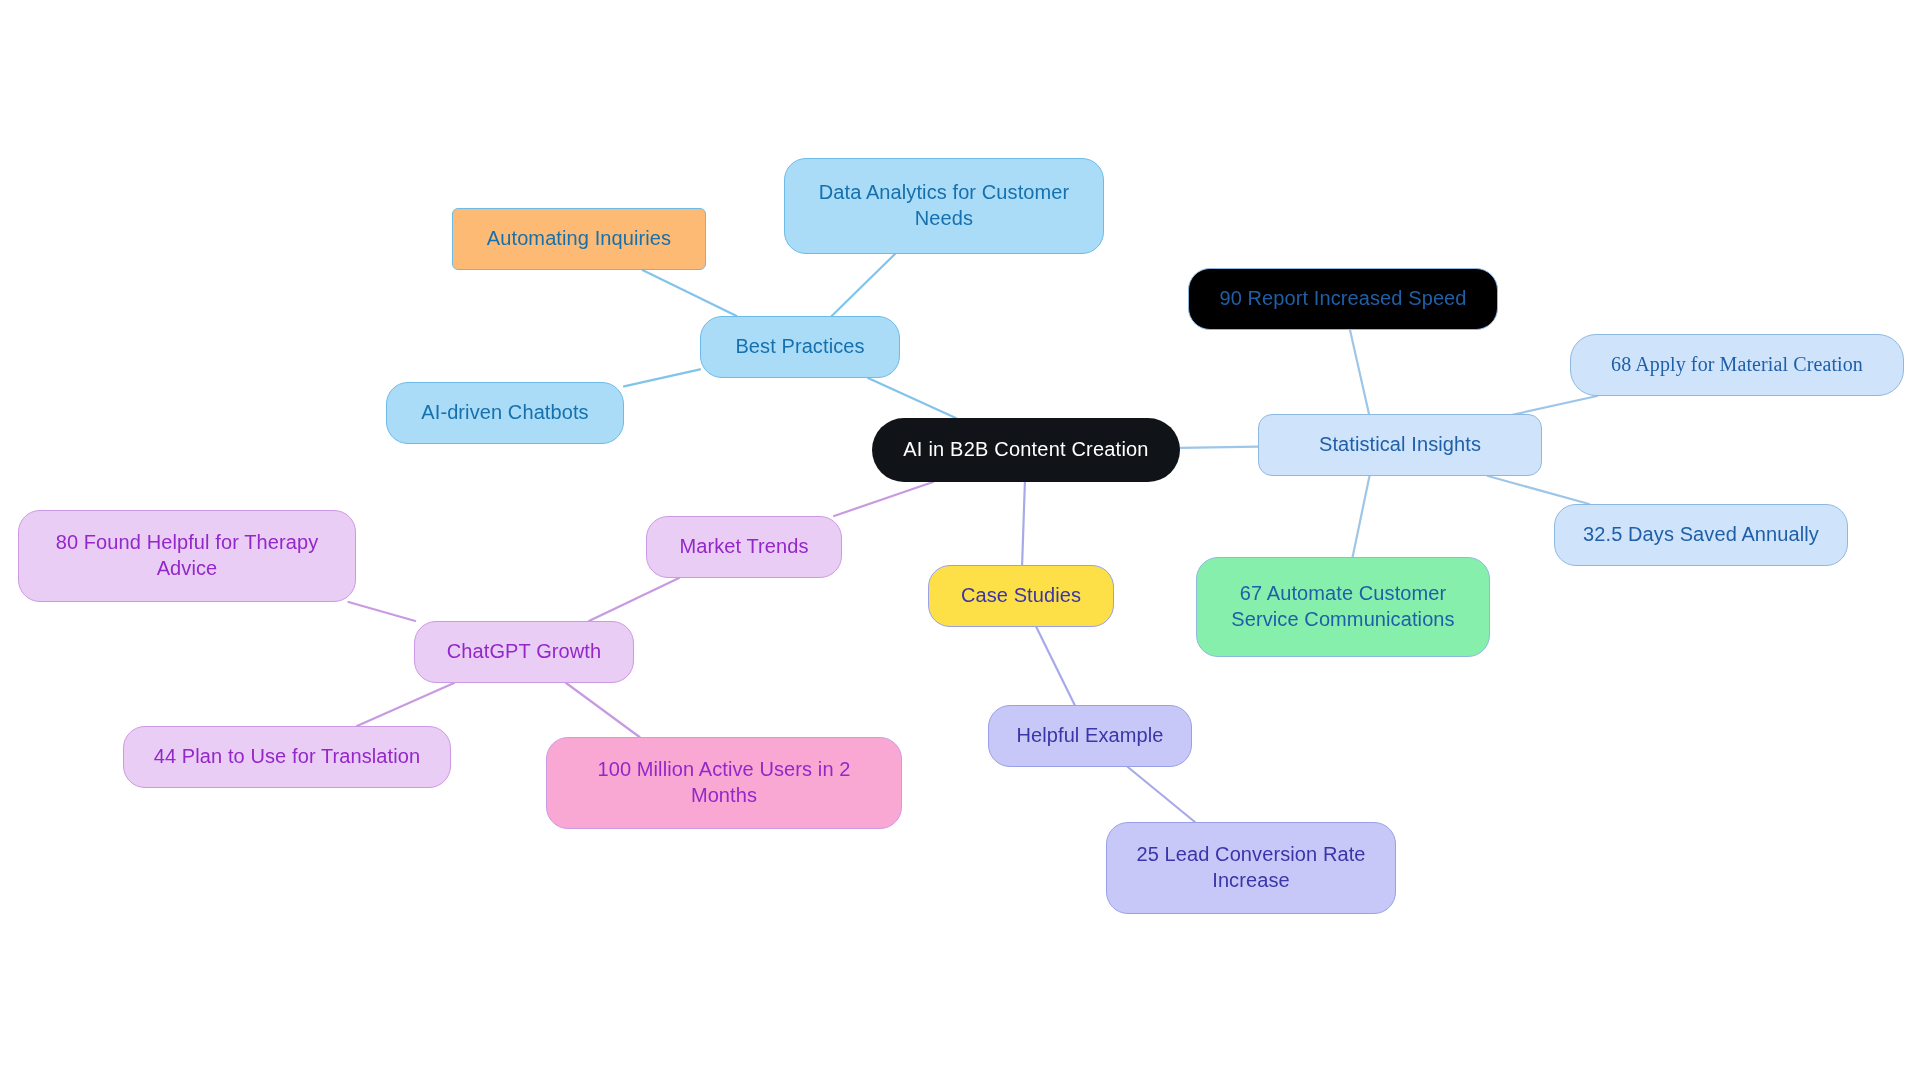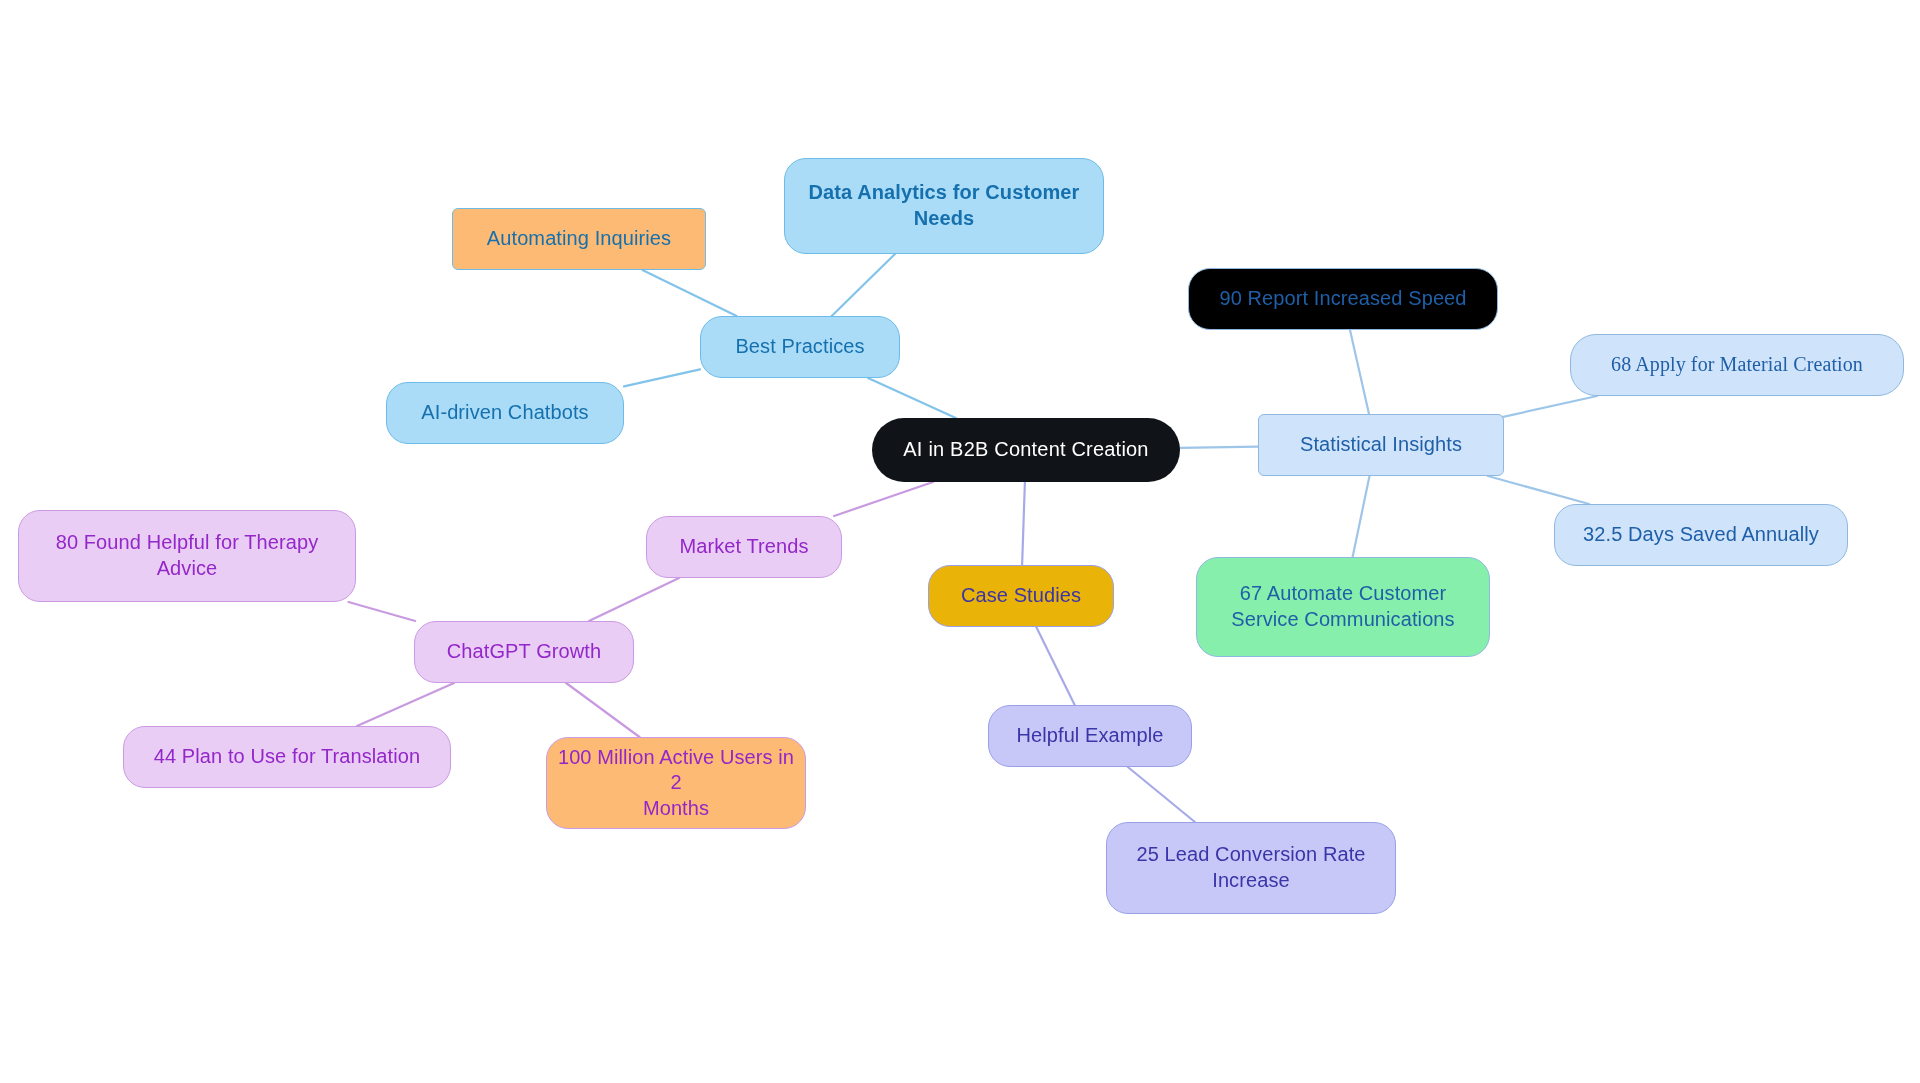--- a/index.html
+++ b/index.html
@@ -79,34 +79,34 @@
       <path d="M 933.0 482.0 L 834.1 516.0" stroke="#c89ae0" stroke-width="2.2" fill="none" stroke-linecap="round"></path>
       <path d="M 679.0 578.0 L 589.0 621.0" stroke="#c89ae0" stroke-width="2.2" fill="none" stroke-linecap="round"></path>
       <path d="M 415.2 621.0 L 348.5 602.0" stroke="#c89ae0" stroke-width="2.2" fill="none" stroke-linecap="round"></path>
       <path d="M 454.0 683.0 L 357.0 726.0" stroke="#c89ae0" stroke-width="2.2" fill="none" stroke-linecap="round"></path>
       <path d="M 566.1 683.0 L 639.5 737.0" stroke="#c89ae0" stroke-width="2.2" fill="none" stroke-linecap="round"></path>
     </svg>
   <div id="node-layer">
       <div class="node root" style="left: 872px; top: 418px; width: 308px; height: 64px; border-radius: 32px; background: rgb(16, 20, 24); border-color: rgb(16, 20, 24); color: rgb(255, 255, 255); font-size: 20px;">AI in B2B Content Creation</div>
       <div class="node" style="left: 700px; top: 316px; width: 200px; height: 62px; border-radius: 22px; background: rgb(170, 220, 248); border-color: rgb(109, 187, 232); color: rgb(21, 112, 173); font-size: 20px;">Best Practices</div>
       <div class="node" style="left: 452px; top: 208px; width: 254px; height: 62px; border-radius: 6px; background: #fdba74; border-color: rgb(109, 187, 232); color: rgb(21, 112, 173); font-size: 20px;">Automating Inquiries</div>
-      <div class="node" style="left: 784px; top: 158px; width: 320px; height: 96px; border-radius: 22px; background: rgb(170, 220, 248); border-color: rgb(109, 187, 232); color: rgb(21, 112, 173); font-size: 20px; font-weight: bold;">Data Analytics for Customer
+      <div class="node" style="left: 784px; top: 158px; width: 320px; height: 96px; border-radius: 22px; background: rgb(170, 220, 248); border-color: rgb(109, 187, 232); color: rgb(21, 112, 173); font-size: 20px;">Data Analytics for Customer
 Needs</div>
       <div class="node" style="left: 386px; top: 382px; width: 238px; height: 62px; border-radius: 22px; background: rgb(170, 220, 248); border-color: rgb(109, 187, 232); color: rgb(21, 112, 173); font-size: 20px;">AI-driven Chatbots</div>
-      <div class="node" style="left: 1258px; top: 414px; width: 246px; height: 62px; border-radius: 6px; background: rgb(207, 228, 251); border-color: rgb(143, 184, 224); color: rgb(31, 95, 168); font-size: 20px;">Statistical Insights</div>
+      <div class="node" style="left: 1258px; top: 414px; width: 284px; height: 62px; border-radius: 14px; background: rgb(207, 228, 251); border-color: rgb(143, 184, 224); color: rgb(31, 95, 168); font-size: 20px;">Statistical Insights</div>
       <div class="node" style="left: 1188px; top: 268px; width: 310px; height: 62px; border-radius: 22px; background: #000000; border-color: rgb(143, 184, 224); color: rgb(31, 95, 168); font-size: 20px;">90 Report Increased Speed</div>
       <div class="node" style="left: 1570px; top: 334px; width: 334px; height: 62px; border-radius: 26px; background: rgb(207, 228, 251); border-color: rgb(143, 184, 224); color: rgb(31, 95, 168); font-size: 20px; font-family: Liberation Serif, serif;">68 Apply for Material Creation</div>
       <div class="node" style="left: 1554px; top: 504px; width: 294px; height: 62px; border-radius: 22px; background: rgb(207, 228, 251); border-color: rgb(143, 184, 224); color: rgb(31, 95, 168); font-size: 20px;">32.5 Days Saved Annually</div>
       <div class="node" style="left: 1196px; top: 557px; width: 294px; height: 100px; border-radius: 22px; background: #86efac; border-color: rgb(143, 184, 224); color: rgb(31, 95, 168); font-size: 20px;">67 Automate Customer
 Service Communications</div>
-      <div class="node" style="left: 928px; top: 565px; width: 186px; height: 62px; border-radius: 22px; background: #eab308; border-color: rgb(154, 160, 232); color: rgb(58, 53, 168); font-size: 20px;">Case Studies</div>
+      <div class="node" style="left: 928px; top: 565px; width: 186px; height: 62px; border-radius: 22px; background: #fde047; border-color: rgb(154, 160, 232); color: rgb(58, 53, 168); font-size: 20px;">Case Studies</div>
       <div class="node" style="left: 988px; top: 705px; width: 204px; height: 62px; border-radius: 22px; background: rgb(199, 200, 247); border-color: rgb(154, 160, 232); color: rgb(58, 53, 168); font-size: 20px;">Helpful Example</div>
       <div class="node" style="left: 1106px; top: 822px; width: 290px; height: 92px; border-radius: 22px; background: rgb(199, 200, 247); border-color: rgb(154, 160, 232); color: rgb(58, 53, 168); font-size: 20px;">25 Lead Conversion Rate
 Increase</div>
       <div class="node" style="left: 646px; top: 516px; width: 196px; height: 62px; border-radius: 22px; background: rgb(233, 205, 245); border-color: rgb(204, 154, 228); color: rgb(148, 39, 201); font-size: 20px;">Market Trends</div>
       <div class="node" style="left: 414px; top: 621px; width: 220px; height: 62px; border-radius: 22px; background: rgb(233, 205, 245); border-color: rgb(204, 154, 228); color: rgb(148, 39, 201); font-size: 20px;">ChatGPT Growth</div>
       <div class="node" style="left: 18px; top: 510px; width: 338px; height: 92px; border-radius: 22px; background: rgb(233, 205, 245); border-color: rgb(204, 154, 228); color: rgb(148, 39, 201); font-size: 20px;">80 Found Helpful for Therapy
 Advice</div>
       <div class="node" style="left: 123px; top: 726px; width: 328px; height: 62px; border-radius: 22px; background: rgb(233, 205, 245); border-color: rgb(204, 154, 228); color: rgb(148, 39, 201); font-size: 20px;">44 Plan to Use for Translation</div>
-      <div class="node" style="left: 546px; top: 737px; width: 260px; height: 92px; border-radius: 22px; background: #fdba74; border-color: rgb(204, 154, 228); color: rgb(148, 39, 201); font-size: 20px;">100 Million Active Users in 2
+      <div class="node" style="left: 546px; top: 737px; width: 356px; height: 92px; border-radius: 22px; background: #f9a8d4; border-color: rgb(204, 154, 228); color: rgb(148, 39, 201); font-size: 20px;">100 Million Active Users in 2
 Months</div>
     </div>
 </div>
 
 </body></html>

